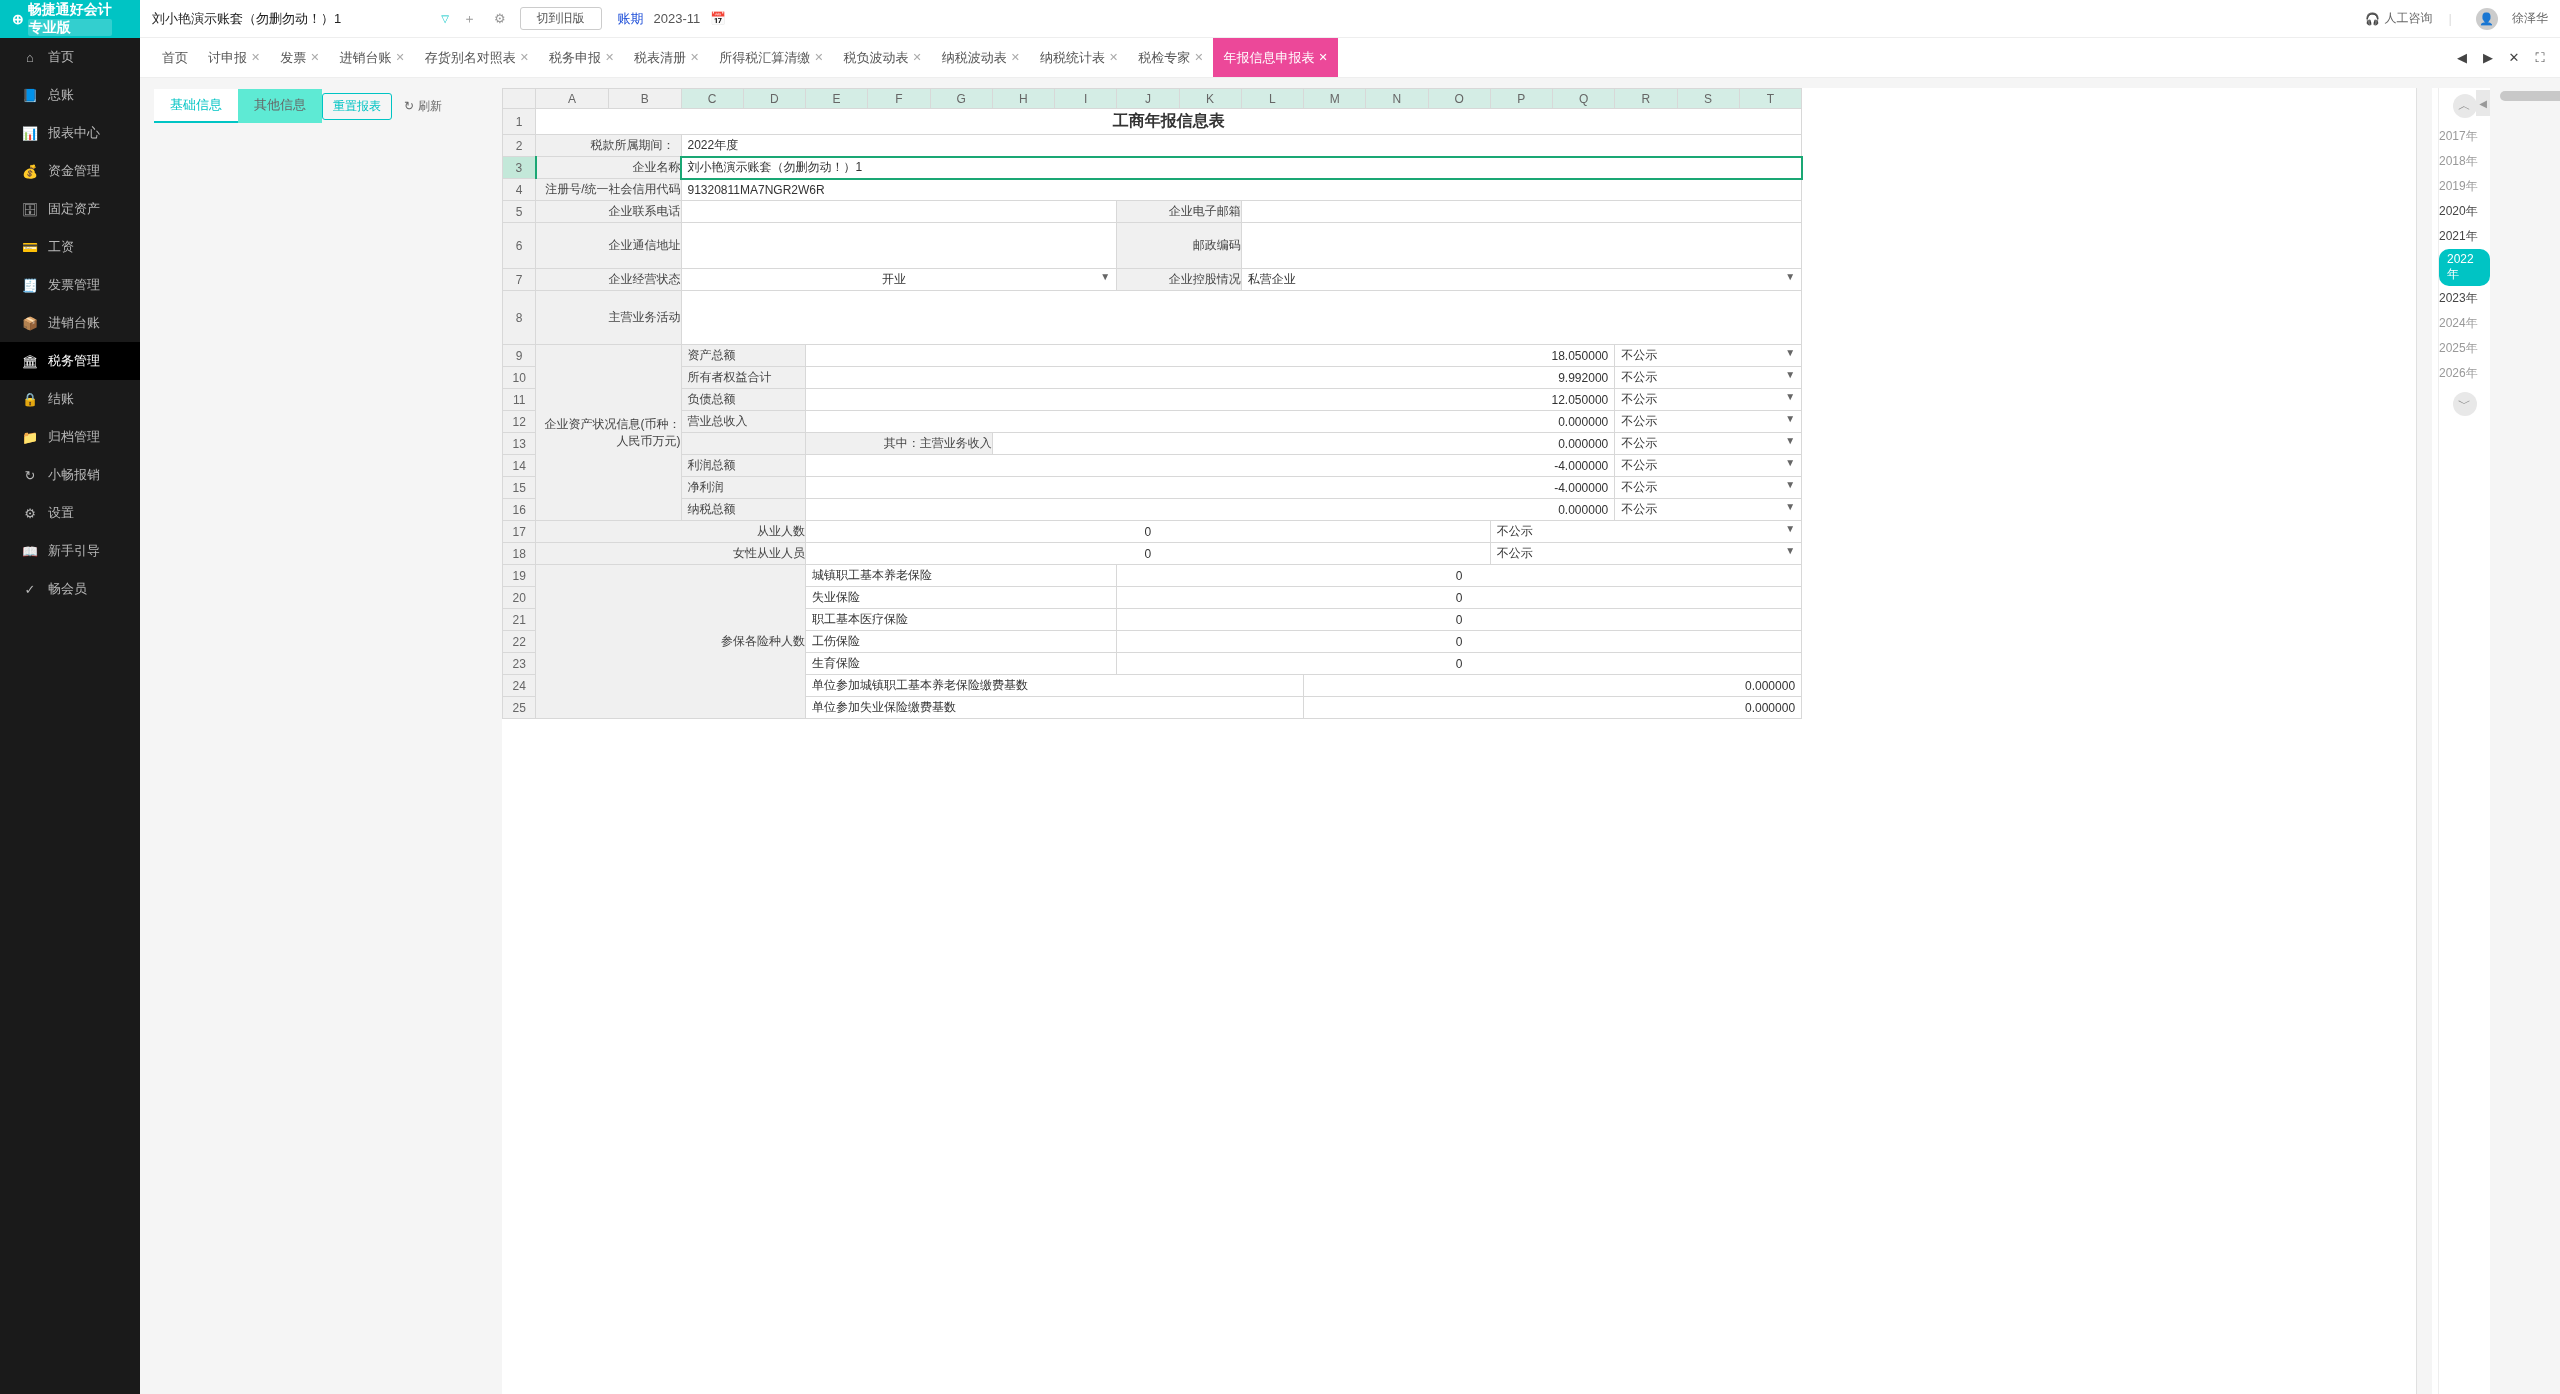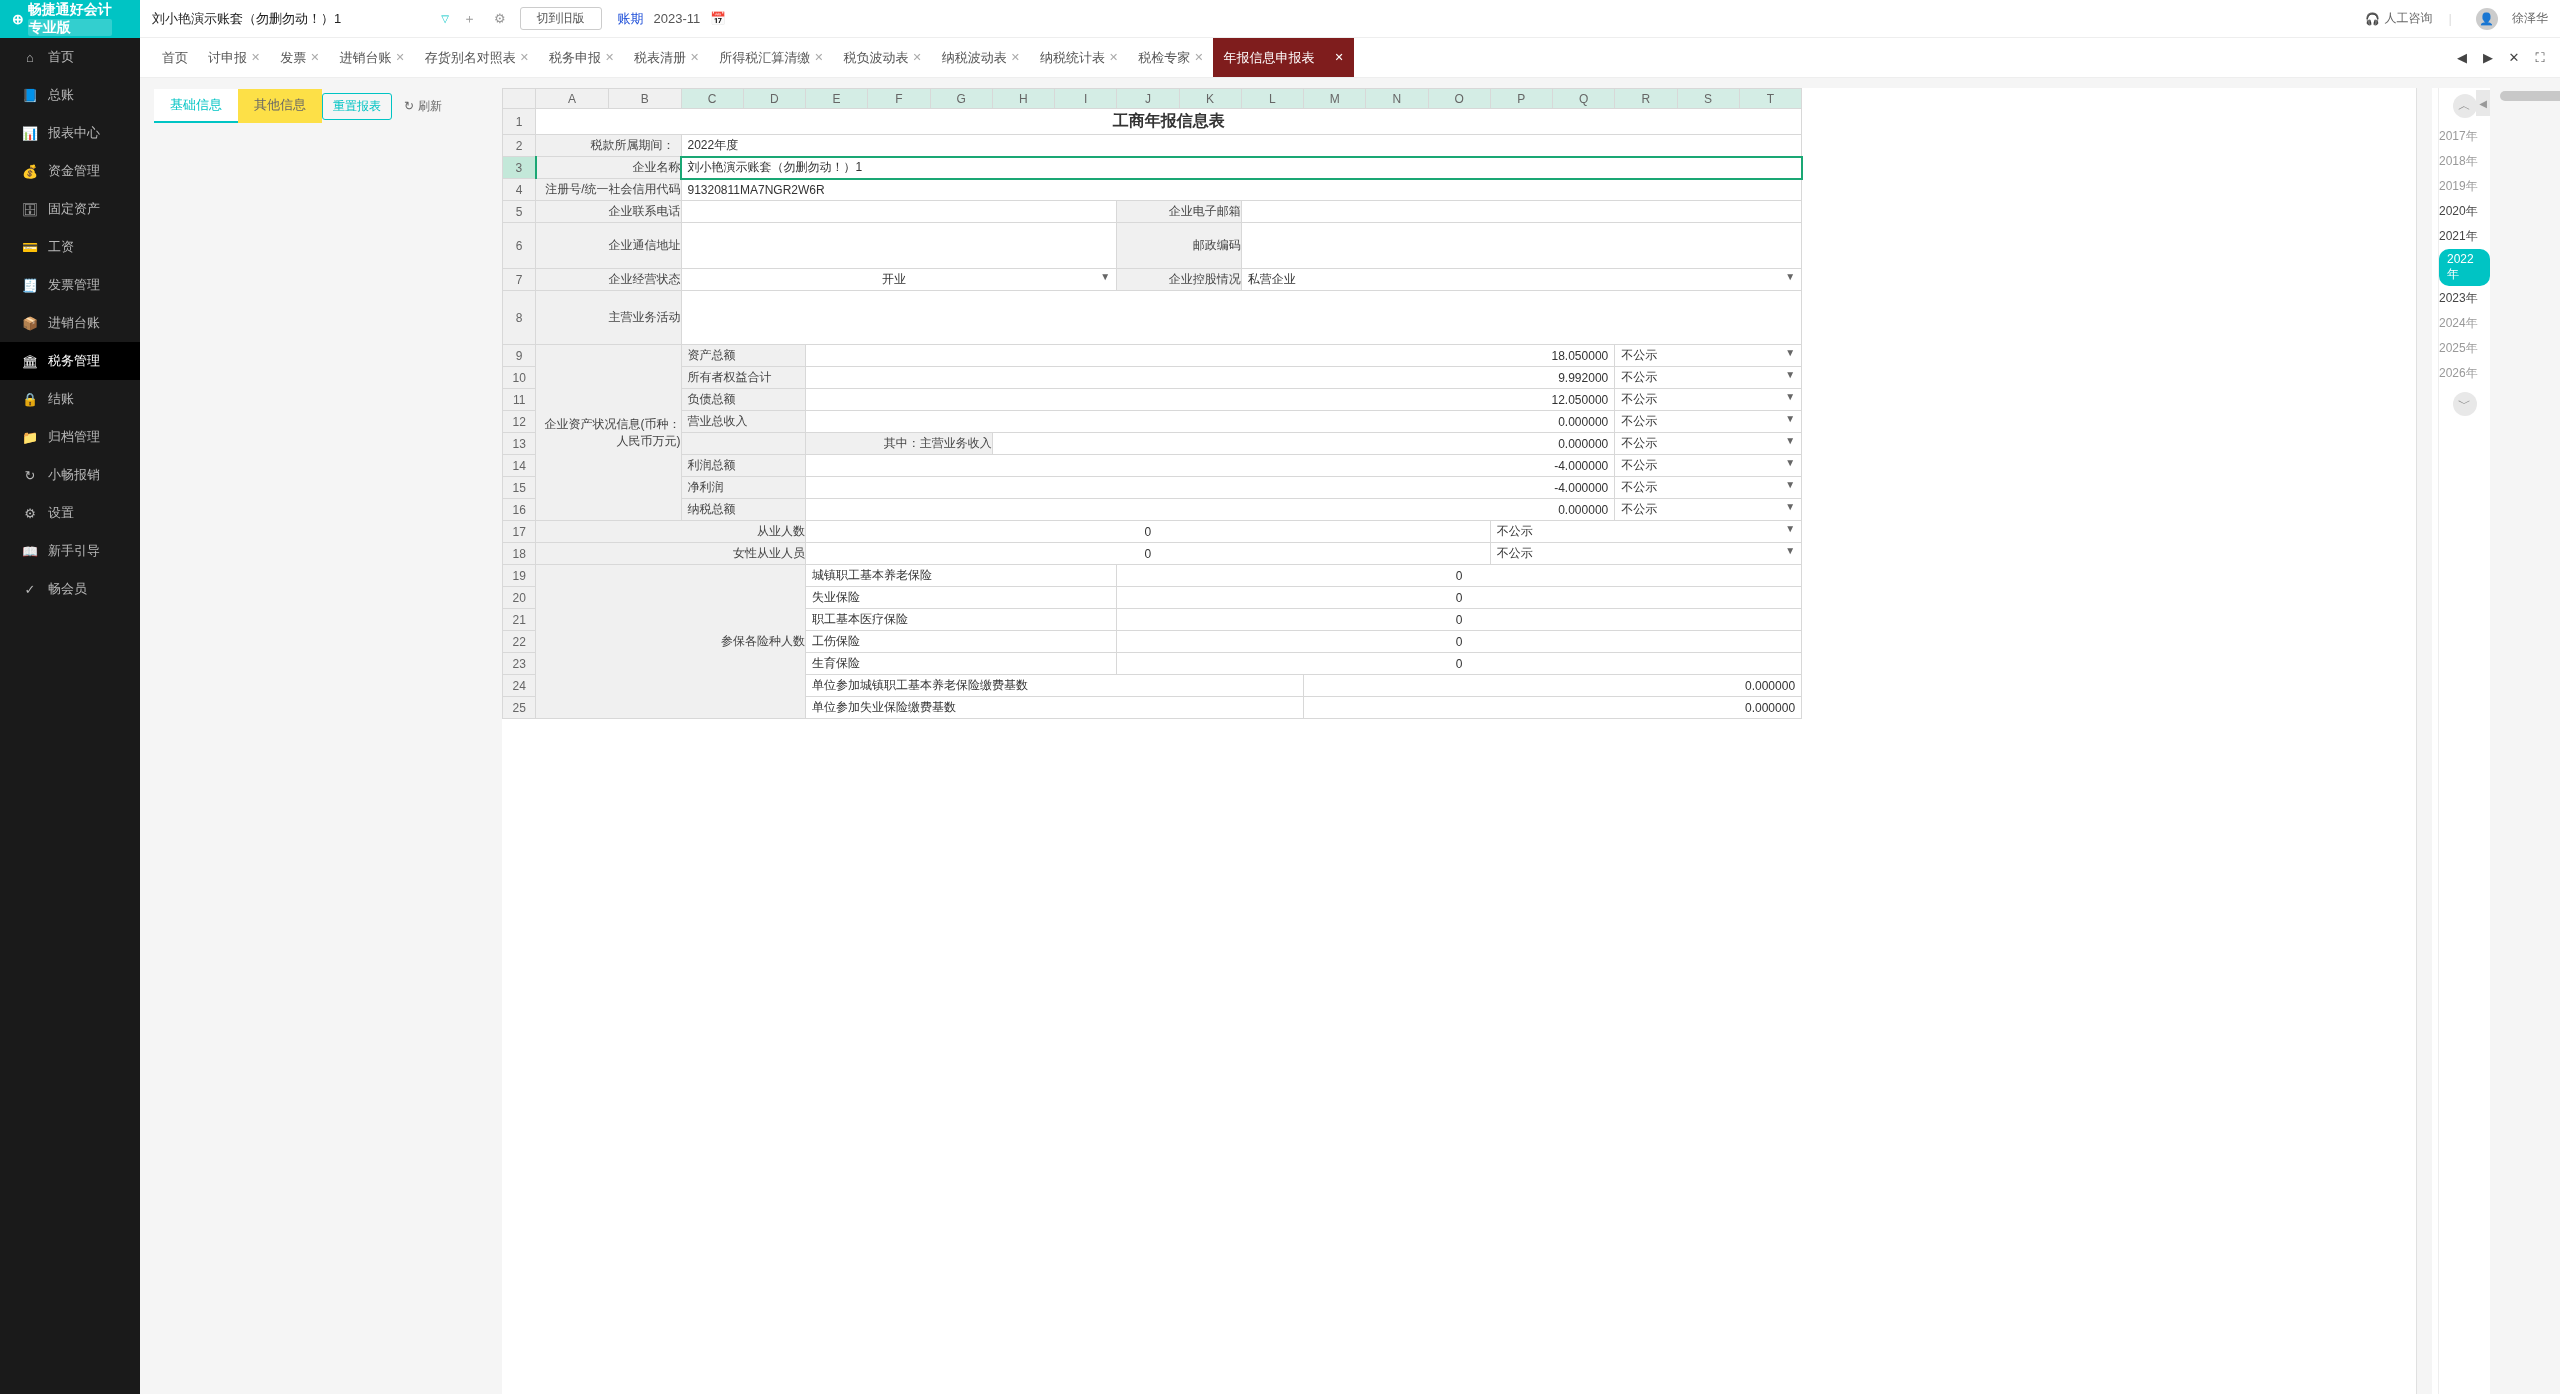--- a/index.html
+++ b/index.html
@@ -28,30 +28,30 @@
 .period-val { color: #555; font-size: 13px; }
 .cal-icon { color: #00c4c4; }
 .topbar-spacer { flex: 1; }
 .consult { color: #666; font-size: 12px; display: flex; align-items: center; gap: 4px; cursor: pointer; }
 .avatar { width: 22px; height: 22px; border-radius: 50%; background: #ccc; display: inline-flex; align-items: center; justify-content: center; color: #fff; font-size: 12px; margin-left: 8px; }
 .username { color: #666; font-size: 12px; margin-left: 4px; }
 
 
 .tabs { height: 40px; display: flex; align-items: center; padding-left: 12px; border-bottom: 1px solid #eee; }
 .tab { display: flex; align-items: center; padding: 0 10px; height: 100%; color: #555; font-size: 13px; cursor: pointer; white-space: nowrap; }
-.tab.active { background: #7f1d1d; color: #fff; gap: 16px; }
+.tab.active { background: #ec4899; color: #fff; }
 .tab .close { margin-left: 4px; font-size: 11px; color: #aaa; }
 .tab.active .close { color: #fff; }
 .tabs-right { margin-left: auto; display: flex; align-items: center; gap: 2px; padding-right: 8px; }
 .tab-nav-btn { width: 24px; height: 24px; display: flex; align-items: center; justify-content: center; cursor: pointer; color: #444; }
 
 
 .content { flex: 1; background: #f5f5f5; padding: 10px 10px 0 14px; display: flex; flex-direction: row; min-height: 0; }
 .subtabs-row { display: flex; align-items: center; height: 36px; }
-.subtab { padding: 7px 16px; background: #fde047; color: #666; font-size: 13px; cursor: pointer; }
+.subtab { padding: 7px 16px; background: #5eead4; color: #666; font-size: 13px; cursor: pointer; }
 .subtab.active { background: #fff; color: #00c4c4; border-bottom: 2px solid #00c4c4; }
 .subtabs-spacer { flex: 1; }
 .reset-btn { border: 1px solid #00c4c4; color: #00c4c4; padding: 4px 10px; border-radius: 3px; font-size: 12px; cursor: pointer; margin-right: 12px; }
 .refresh-btn { color: #666; font-size: 12px; display: flex; align-items: center; gap: 4px; cursor: pointer; margin-right: 60px; }
 
 
 .sheet-wrap { flex: 1; display: flex; background: #fff; min-height: 0; position: relative; }
 .sheet { flex: 1; overflow: auto; position: relative; }
 table { border-collapse: collapse; width: 1300px; }
 th, td { border: 1px solid #d8d8d8; font-size: 12px; color: #333; }

